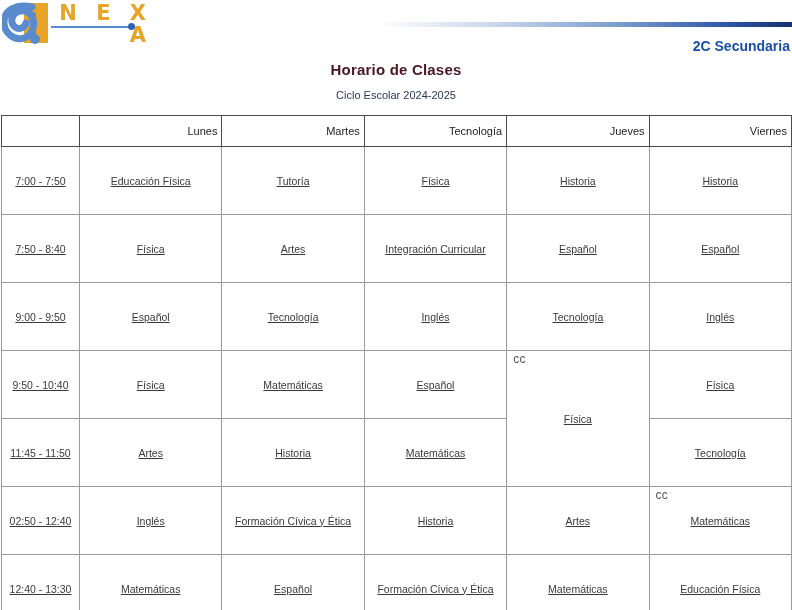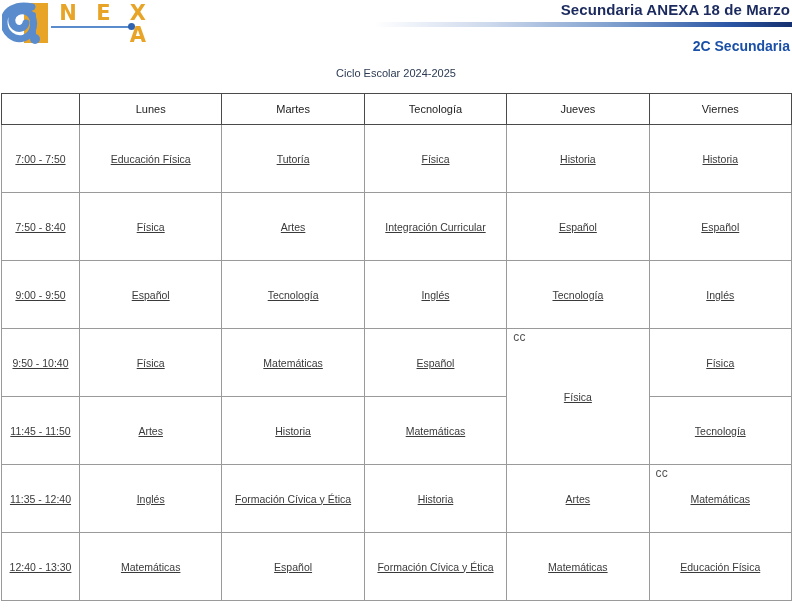--- a/index.html
+++ b/index.html
@@ -137,20 +137,21 @@
     font-weight: normal;
     font-size: 10.5px;
     color: #3a3a3a;
     padding: 0 4px;
   }
   table.schedule thead th {
     height: 30px;
     font-size: 11px;
     color: #222;
     border-color: #4a4a4a;
+    text-align: right;
   }
   table.schedule thead th.col-time {
     border-color: #4a4a4a;
   }
   table.schedule tbody td {
     height: 67px;
     text-decoration: underline;
   }
   td.col-time {
     font-size: 9.5px;
@@ -186,26 +187,26 @@
       <path d="M30 6 C14 2, 2 10, 2 21 C2 32, 12 40, 22 37 C30 34, 33 26, 31 18
                C29 11, 22 8, 15 11 C9 14, 8 22, 13 26 C17 29, 23 27, 24 22" fill="none" stroke="#5a8ccd" stroke-width="7" stroke-linecap="round"></path>
       <path d="M31 14 L31 36" stroke="#5a8ccd" stroke-width="6" stroke-linecap="round"></path>
       <circle cx="33" cy="38" r="5" fill="#5a8ccd"></circle>
     </svg>
     <div class="logo-word">N E X A</div>
     <div class="logo-rule"></div>
     <div class="logo-dot"></div>
   </div>
 
-  <div class="school-name">Secundaria ANEXA 18 de Marzo</div>
   <div class="divider"></div>
   <div class="group-name">2C Secundaria</div>
 </div>
 
 <div class="titles">
+  <div class="doc-title">Horario de Clases</div>
   <div class="doc-sub">Ciclo Escolar 2024-2025</div>
 </div>
 
 <div class="sched-wrap">
   <table class="schedule">
     <colgroup>
       <col class="c-time">
         <col class="c-day">
         <col class="c-day">
       <col class="c-day">
@@ -354,21 +355,21 @@
             </div>
           </td>
           <td>
             <div class="cell-inner">
               <span>Tecnología</span>
               <span class="cell-note">cc</span>
             </div>
           </td>
         </tr>
         <tr>
-          <td class="col-time">11:35 - 12:40</td>
+          <td class="col-time">02:50 - 12:40</td>
           <td>
             <div class="cell-inner">
               <span>Inglés</span>
             </div>
           </td>
           <td>
             <div class="cell-inner">
               <span>Formación Cívica y Ética</span>
             </div>
           </td>

